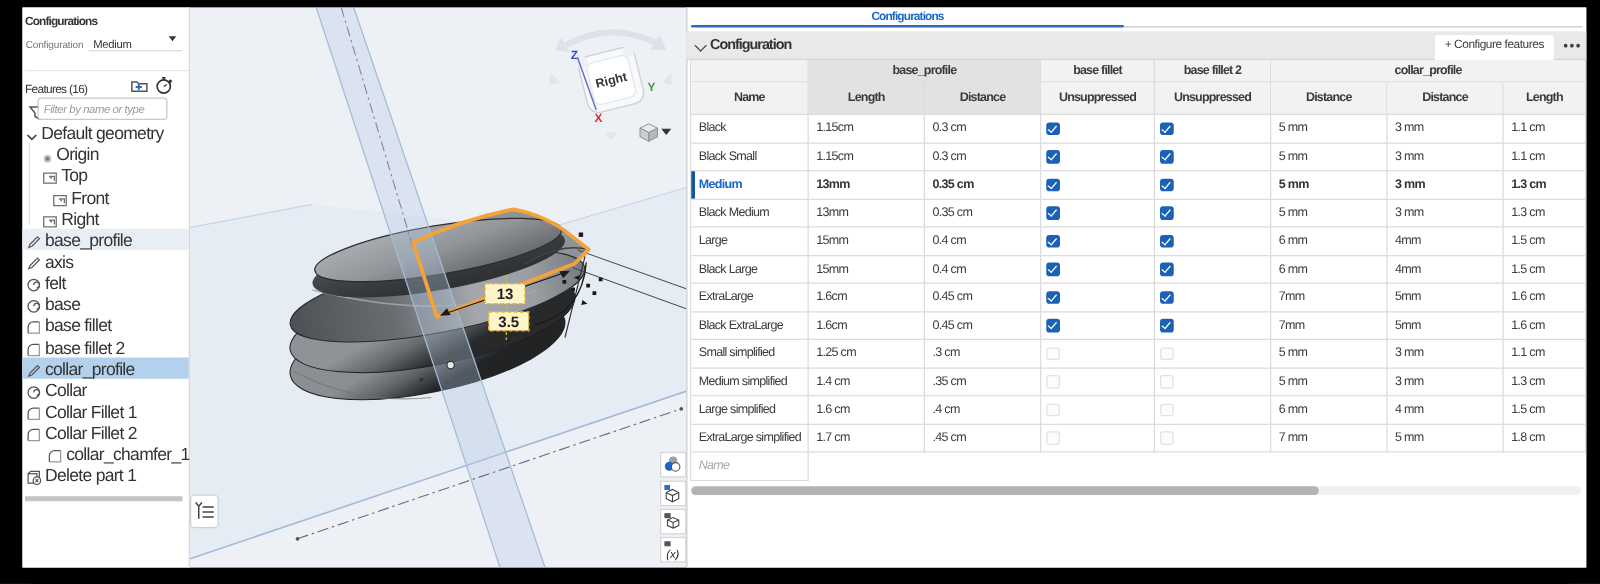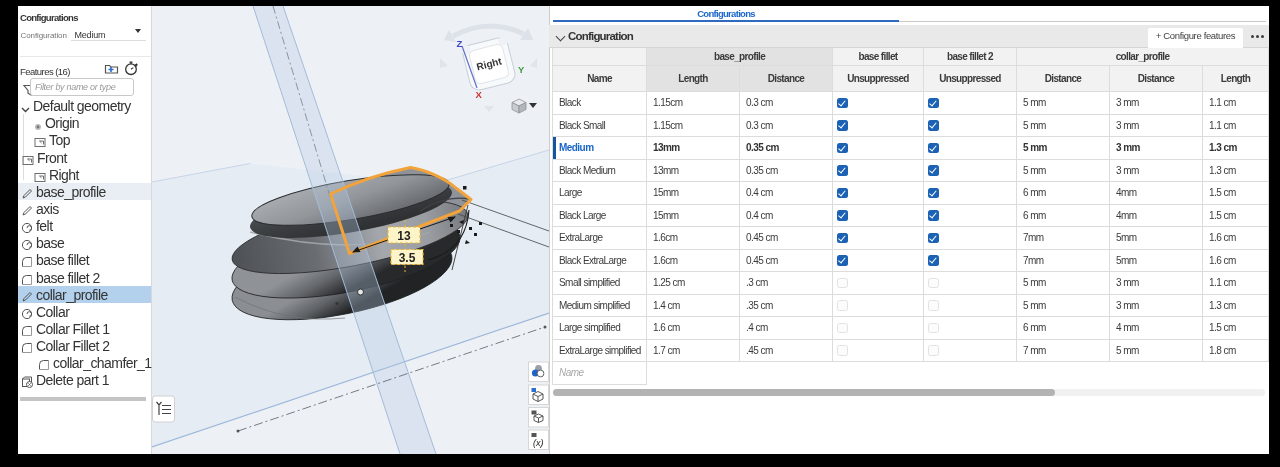--- a/index.html
+++ b/index.html
@@ -100,21 +100,21 @@
         </svg>
         <span class="t">Origin</span>
       </div>
     <div class="row" style="padding-left:16px">
         <svg width="12" height="11" viewBox="0 0 12 11">
           <rect x="1" y="1.5" width="10" height="8" fill="none" stroke="#6e6e6e"></rect>
           <path d="M5.5,4 h4 v3.5 M5.5,4 l2,1.8" fill="none" stroke="#6e6e6e"></path>
         </svg>
         <span class="t">Top</span>
       </div>
-    <div class="row" style="padding-left:4px">
+    <div class="row" style="padding-left:24px">
         <svg width="12" height="11" viewBox="0 0 12 11">
           <rect x="1" y="1.5" width="10" height="8" fill="none" stroke="#6e6e6e"></rect>
           <path d="M5.5,4 h4 v3.5 M5.5,4 l2,1.8" fill="none" stroke="#6e6e6e"></path>
         </svg>
         <span class="t">Front</span>
       </div>
     <div class="row" style="padding-left:16px">
         <svg width="12" height="11" viewBox="0 0 12 11">
           <rect x="1" y="1.5" width="10" height="8" fill="none" stroke="#6e6e6e"></rect>
           <path d="M5.5,4 h4 v3.5 M5.5,4 l2,1.8" fill="none" stroke="#6e6e6e"></path>

